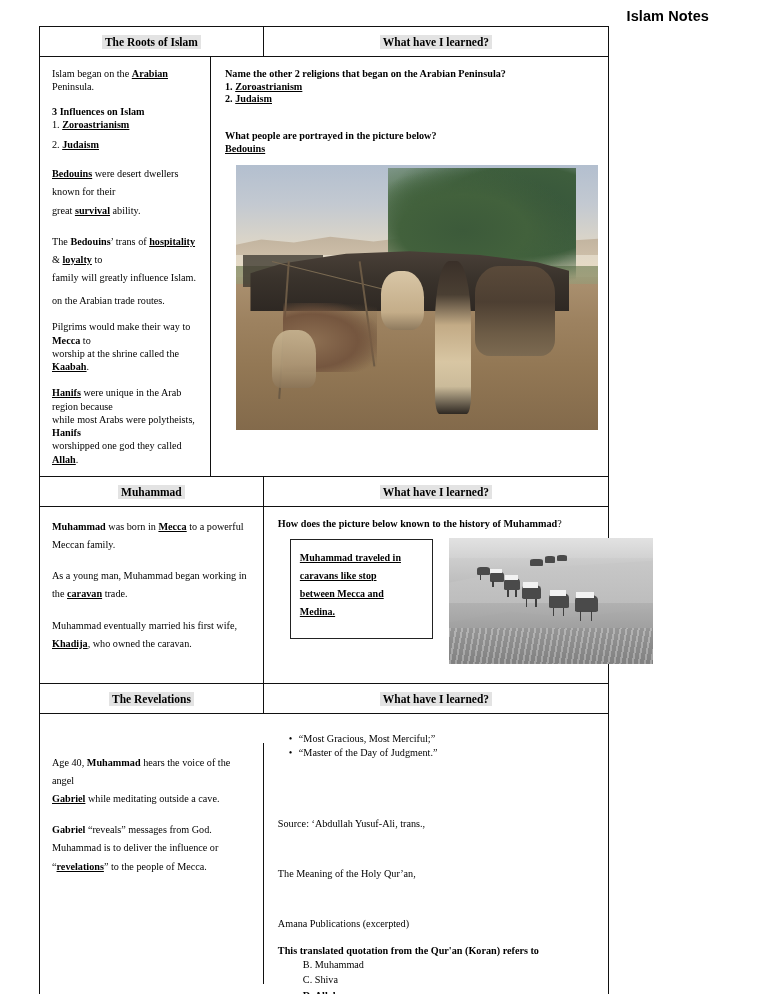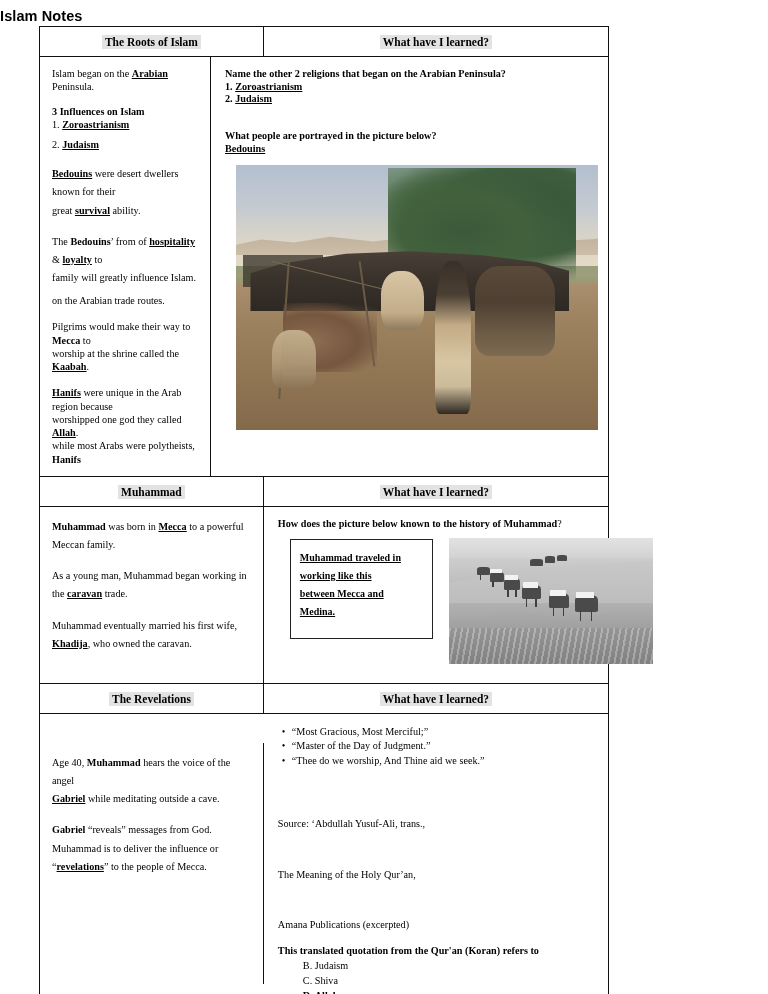--- a/index.html
+++ b/index.html
@@ -19,21 +19,21 @@
     position: relative;
     width: 768px;
     height: 994px;
     background: #fff;
   }
   .doc-title {
     position: absolute;
     top: 8px;
     left: 0;
     width: 709px;
-    text-align: left;
+    text-align: right;
     font-size: 14.5px;
     font-weight: bold;
     letter-spacing: 0.1px;
   }
   .table {
     position: absolute;
     left: 39px;
     top: 26px;
     width: 570px;
     border: 1.4px solid #111;
@@ -237,21 +237,21 @@
     top: 8px;
     width: 143px;
     height: 100px;
     border: 1.2px solid #222;
     box-sizing: border-box;
     padding: 9px 7px 0 9px;
     font-size: 10px;
     line-height: 1.82;
   }
   ul.qlist {
-    margin: 0;
+    margin: 7px;
     padding: 0 0 0 14px;
     list-style: none;
   }
   ul.qlist li {
     position: relative;
     line-height: 1.42;
     font-size: 10.2px;
   }
   ul.qlist li:before {
     content: "\2022";
@@ -299,40 +299,40 @@
           <div class="p-gap-sm"></div>
           <div class="p-gap-sm"></div>
 
           <p>
             <span class="line-tall"><b><u>Bedouins</u></b><span> were desert dwellers known  for their</span></span>
             <span class="line-tall"><span>great </span><b><u>survival</u></b><span> ability.</span></span>
           </p>
           <div class="p-gap"></div>
 
           <p>
-            <span class="line-tall"><span>The </span><b>Bedouins</b><span>’ from of </span><b><u>hospitality</u></b><span>  &amp; </span><b><u>loyalty</u></b><span> to</span></span>
+            <span class="line-tall"><span>The </span><b>Bedouins</b><span>’ trans of </span><b><u>hospitality</u></b><span>  &amp; </span><b><u>loyalty</u></b><span> to</span></span>
             <span class="line-tall">family will greatly  influence Islam.</span>
           </p>
           <div class="p-gap-sm"></div>
 
           <p>
             <span class="line">on the Arabian trade routes.</span>
           </p>
           <div class="p-gap"></div>
 
           <p>
             <span class="line"><span> Pilgrims would make their way to </span><b>Mecca</b><span> to</span></span>
             <span class="line"><span>worship at the shrine called the </span><b><u>Kaabah</u></b><span>.</span></span>
           </p>
           <div class="p-gap"></div>
 
           <p>
             <span class="line"><b><u>Hanifs</u></b><span> were unique in the Arab region because</span></span>
+            <span class="line"><span>while most Arabs were polytheists, </span><b>Hanifs</b></span>
             <span class="line"><span>worshipped one god they called </span><b><u>Allah</u></b><span>.</span></span>
-            <span class="line"><span>while most Arabs were polytheists, </span><b>Hanifs</b></span>
           </p>
 
         </div>
       </div>
 
       <div class="cell-right">
         <div class="body-cell-inner">
           <p><b>Name the other 2 religions that began on the Arabian Peninsula?</b></p>
           <p><b><span>1. </span><u>Zoroastrianism</u></b></p>
           <p><b><span>2. </span><u>Judaism</u></b></p>
@@ -392,21 +392,21 @@
         </div>
       </div>
 
       <div class="cell-right">
         <div class="body-cell-inner">
           <p><b>How does the picture below known to the history of Muhammad</b><span>?</span></p>
 
           <div style="position:relative;height:140px">
             <div class="textbox">
               <span class="line" style="line-height:1.82"><b><u>Muhammad traveled in</u></b></span>
-              <span class="line" style="line-height:1.82"><b><u>working like this</u></b></span>
+              <span class="line" style="line-height:1.82"><b><u>caravans like stop</u></b></span>
               <span class="line" style="line-height:1.82"><b><u>between Mecca and</u></b></span>
               <span class="line" style="line-height:1.82"><b><u>Medina.</u></b></span>
             </div>
 
             <div class="caravan-img">
               <div class="cv-sky"></div>
               <div class="cv-dune1"></div>
               <div class="cv-dune2"></div>
               <div class="cv-tracks"></div>
               <div class="camel" style="left:62%;top:46%;width:11%;height:13%">
@@ -468,36 +468,35 @@
             <span class="line-tall"><span>“</span><b><u>revelations</u></b><span>” to the people of Mecca.</span></span>
           </p>
         </div>
       </div>
 
       <div class="cell-right">
         <div class="body-cell-inner">
           <ul class="qlist">
             <li>“Most Gracious, Most Merciful;”</li>
             <li>“Master of the Day of Judgment.”</li>
-            <li>“Thee do we worship, And Thine aid we seek.”</li>
           </ul>
 
           <div class="p-gap"></div>
 
           <p>
             <span class="src-line">Source: ‘Abdullah Yusuf-Ali, trans.,</span>
             <span class="src-line">The Meaning of the Holy Qur’an,</span>
             <span class="src-line">Amana Publications (excerpted)</span>
           </p>
 
           <div class="p-gap"></div>
 
           <p><b>This translated quotation from the Qur'an (Koran) refers to</b></p>
           <div class="mc-options">
-            <div>B. Judaism</div>
+            <div>B. Muhammad</div>
             <div>C. Shiva</div>
             <div><b><u>D. Allah</u></b></div>
           </div>
         </div>
       </div>
     </div>
 
   </div>
 </div>
 

